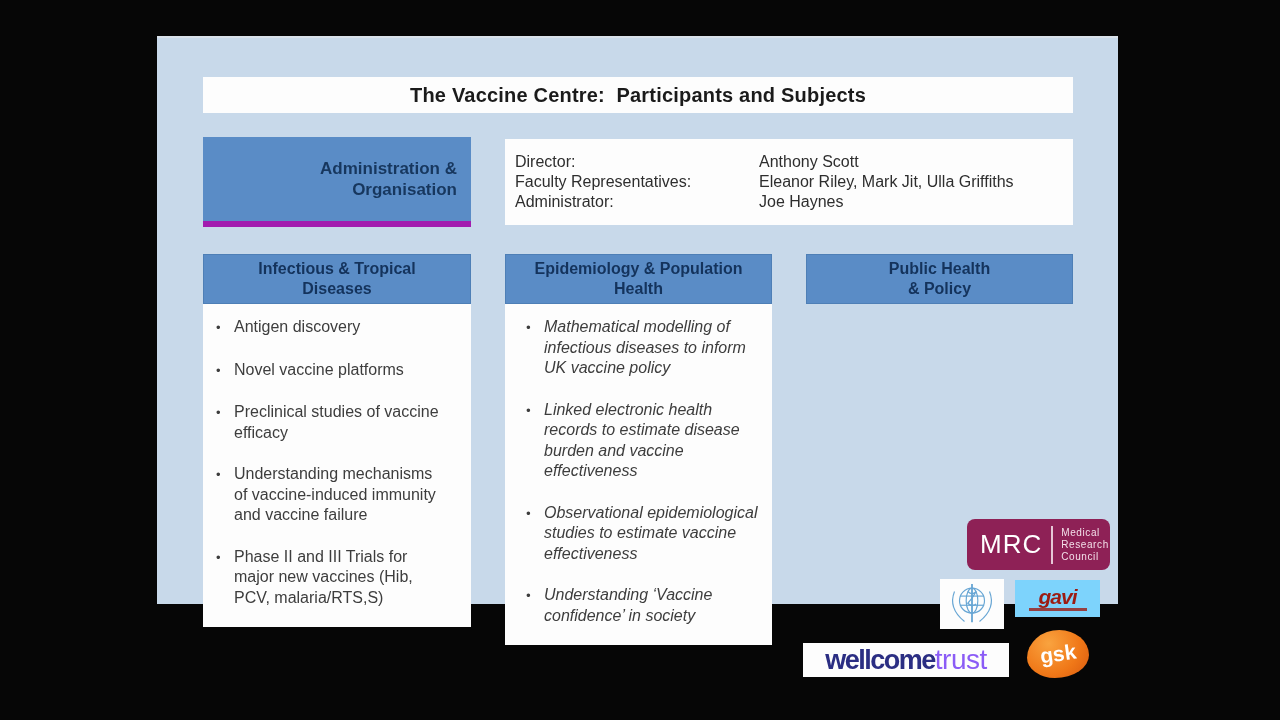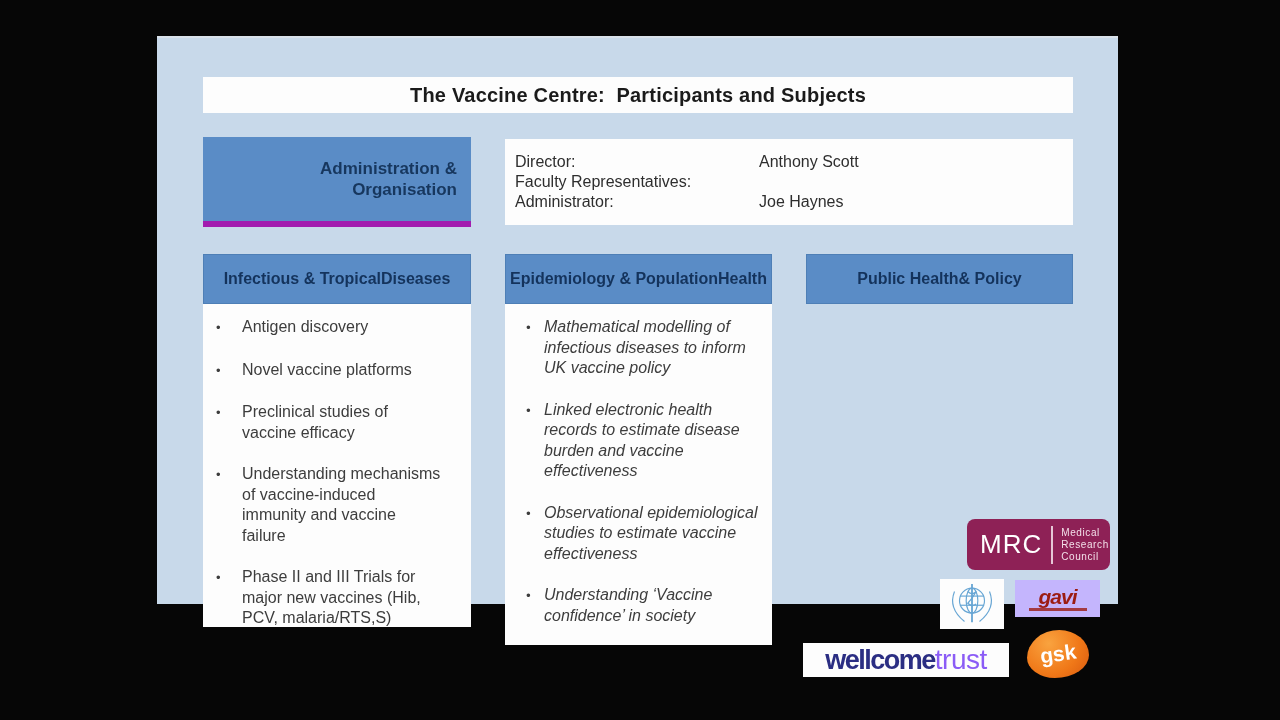--- a/index.html
+++ b/index.html
@@ -16,48 +16,48 @@
                background:#5a8cc6; display:flex; align-items:center; justify-content:flex-end;
                padding-right:14px; border-bottom:6px solid #a21caf; }
   .admin-lines { text-align:right; font-size:17px; font-weight:bold; color:#17375e; line-height:21px; }
 
   .info-box { position:absolute; left:348px; top:101px; width:568px; height:86px;
               background:#fdfdfd; padding:13px 0 0 10px; }
   .info-row { display:flex; font-size:16px; color:#2e2e2e; line-height:20px; }
   .info-label { width:244px; flex:none; }
 
   .col-header { position:absolute; top:216px; height:50px; background:#5a8cc6;
-                border:1px solid #4e7fb6; display:flex; flex-direction:row;
+                border:1px solid #4e7fb6; display:flex; flex-direction:column;
                 align-items:center; justify-content:center;
                 font-weight:bold; font-size:16px; color:#14335c; line-height:20px; }
   .ch1 { left:46px;  width:268px; }
   .ch2 { left:348px; width:267px; }
   .ch3 { left:649px; width:267px; }
 
   ul.col-body { position:absolute; top:266px; background:#fdfdfd; list-style:none;
                 padding:13px 10px 0 13px; overflow:hidden; }
   .cb1 { left:46px;  width:268px; height:323px; }
   .cb2 { left:348px; width:267px; height:341px;font-style:italic; }
   li.bullet { display:flex; margin-bottom:21px; font-size:16px; color:#3d3d3d; line-height:20.5px; }
-  .cb1 li.bullet { padding-right:18px;gap:8px; }
+  .cb1 li.bullet { padding-right:18px; }
   .cb2 li.bullet { padding-left:8px; padding-right:4px; }
   .dot { flex:none; width:18px; }
   .dot::before { content:"•"; font-size:13px; }
 
   .logo-mrc { position:absolute; left:783px; top:481px; width:143px; height:51px;
               background:#8e2156; border-radius:8px; display:flex; align-items:center;margin-left:27px; }
   .mrc-abbr { font-size:26px; color:#fff; letter-spacing:1px; padding:0 9px 0 13px; }
   .mrc-div { width:2px; height:38px; background:#e6c7d6; flex:none; }
   .mrc-lines { font-size:10px; line-height:12px; padding-left:8px; letter-spacing:.6px; color:#f3dfe9; }
 
   .logo-who { position:absolute; left:783px; top:541px; width:64px; height:50px;
               background:#fdfdfd; display:flex; align-items:center; justify-content:center; }
 
   .logo-gavi { position:absolute; left:858px; top:542px; width:85px; height:37px;
-               background:#c4b5fd; display:flex; flex-direction:column; align-items:center; justify-content:center; }
+               background:#7dd3fc; display:flex; flex-direction:column; align-items:center; justify-content:center; }
   .gavi-text { font-size:21px; font-weight:bold; font-style:italic; color:#9c1c12;
                line-height:19px; letter-spacing:-1px; }
   .gavi-tag { width:58px; height:3px; background:#9c1c12; opacity:.8; margin-top:2px; }
 
   .logo-gsk { position:absolute; left:870px; top:592px; width:62px; height:48px;
               background:radial-gradient(circle at 35% 28%, #f9a33f, #f07818 58%, #d8590f);
               border-radius:52% 48% 55% 45% / 58% 52% 48% 42%;
               display:flex; align-items:center; justify-content:center; }
   .gsk-text { color:#fff; font-size:21px; font-weight:bold; transform:rotate(-8deg); }
 
@@ -83,20 +83,21 @@
       </div>
     </div>
 
     <div class="info-box">
       <div class="info-row">
         <span class="info-label">Director:</span>
         <span class="info-value">Anthony Scott</span>
       </div>
       <div class="info-row">
         <span class="info-label">Faculty Representatives:</span>
+        <span class="info-value">Eleanor Riley, Mark Jit, Ulla Griffiths</span>
       </div>
       <div class="info-row">
         <span class="info-label">Administrator:</span>
         <span class="info-value">Joe Haynes</span>
       </div>
     </div>
 
     <div class="col-header ch1">
       <div>Infectious &amp; Tropical</div>
       <div>Diseases</div>

